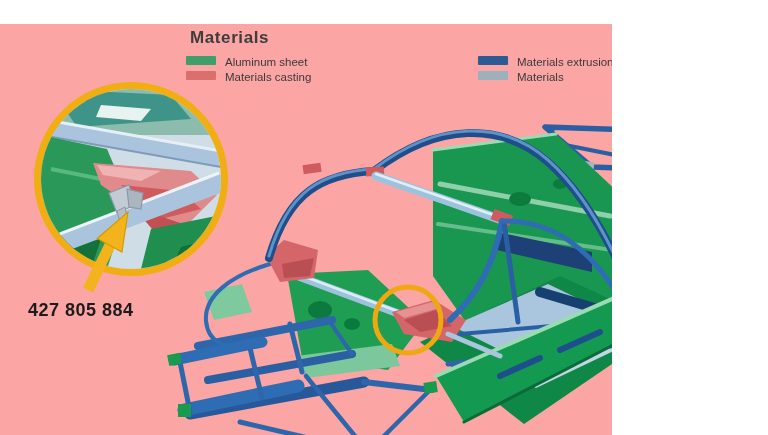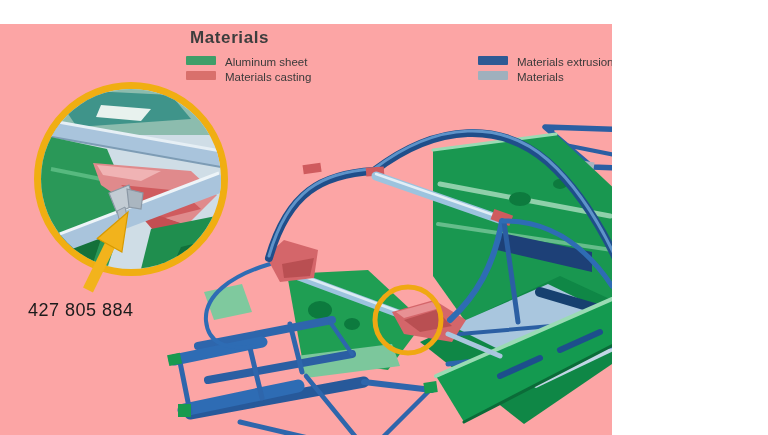--- a/index.html
+++ b/index.html
@@ -26,21 +26,21 @@
     position:absolute; left:34px; top:58px; width:194px; height:194px;
     border:7px solid #f0ae12; border-radius:50%; overflow:hidden; background:#cfdde6;
     z-index:2;
   }
   .magnifier svg { display:block; width:180px; height:180px; }
 
   #arrow-svg { position:absolute; left:60px; top:180px; width:95px; height:100px; z-index:3; }
 
   .part-number {
     position:absolute; left:28px; top:276px; z-index:3;
-    font-size:18px; font-weight:normal; color:#1b1b1b; letter-spacing:0.5px;
+    font-size:18px; font-weight:bold; color:#1b1b1b; letter-spacing:0.5px;
     white-space:nowrap;
     text-align:center;
   }
 </style>
 </head>
 <body>
 
 <div id="page">
 
   <div class="title">Materials</div>

